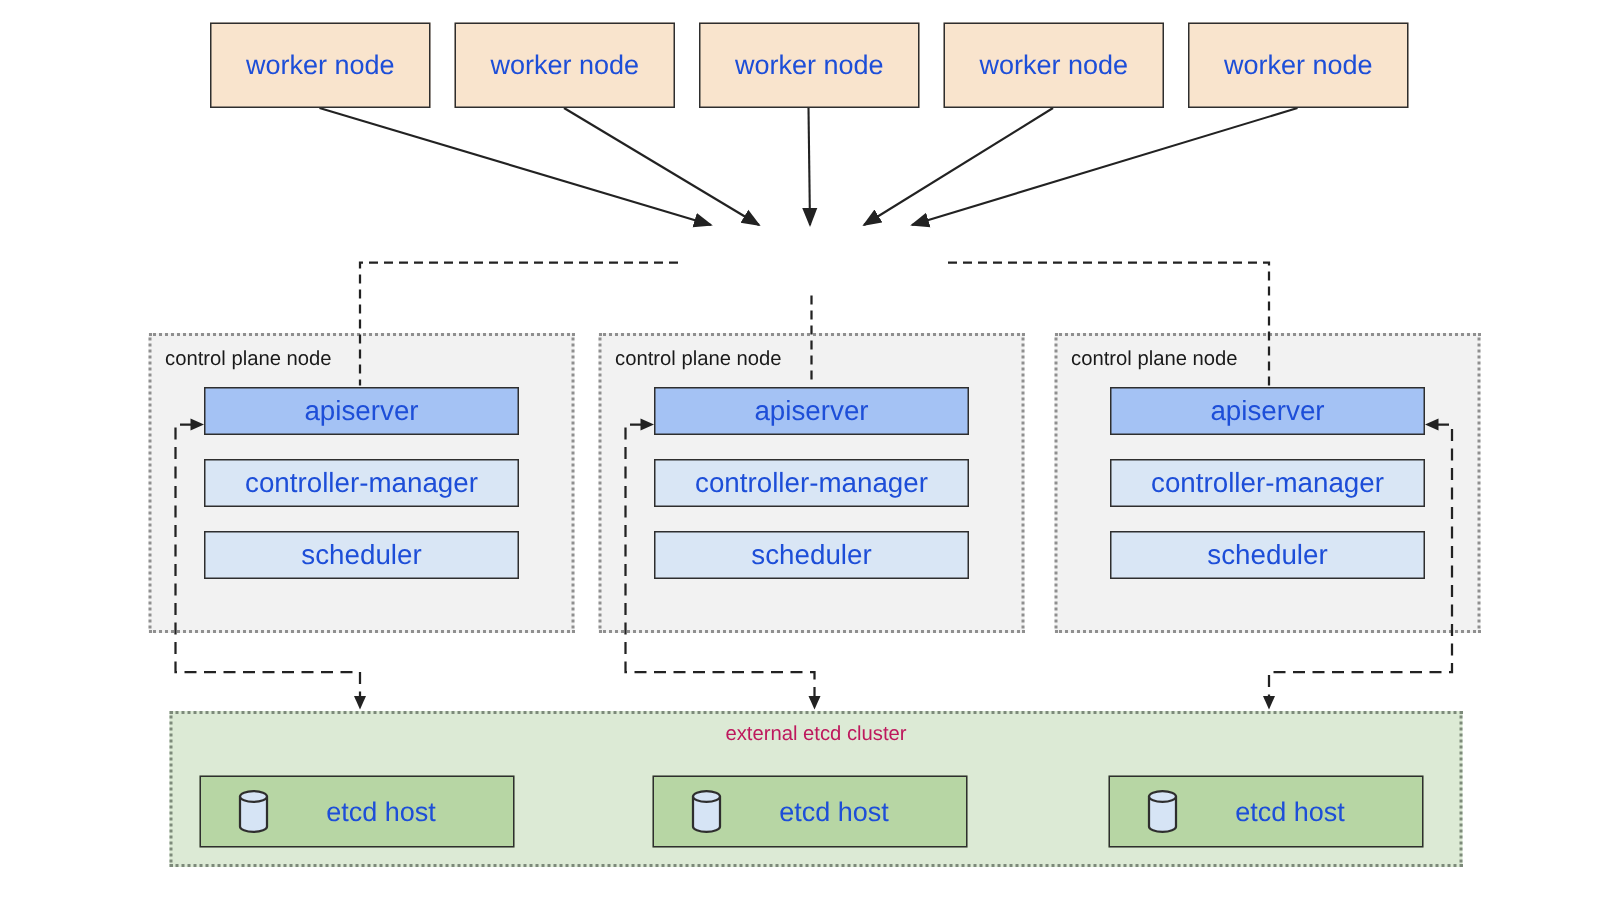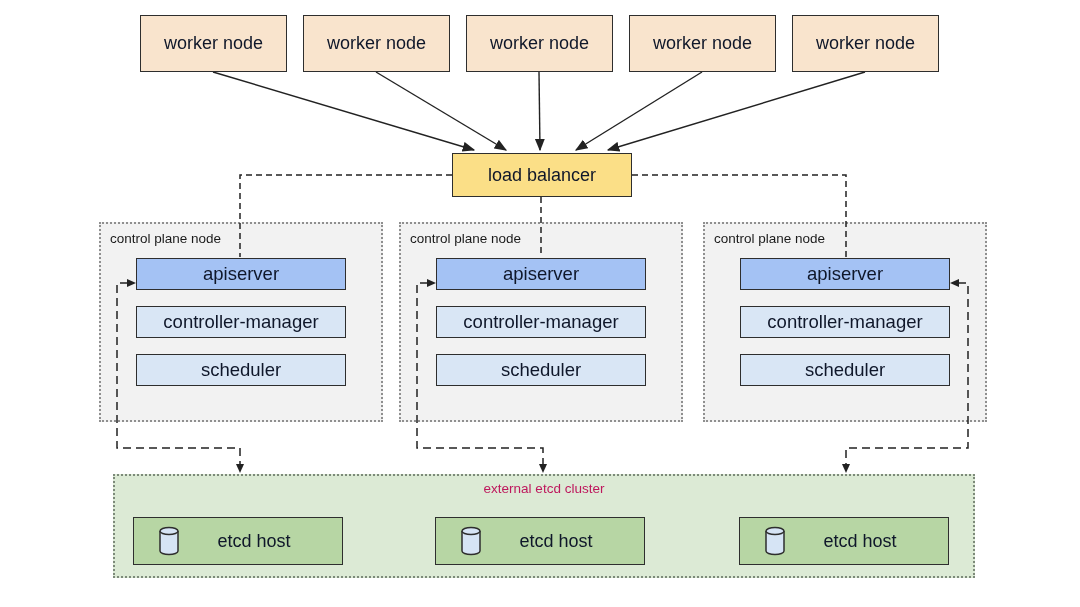--- a/index.html
+++ b/index.html
@@ -10,21 +10,21 @@
     font-family:"Liberation Sans", sans-serif;
     color:#111;
     overflow:hidden;
   }
   .box{
     position:absolute;
     box-sizing:border-box;
     display:flex;align-items:center;justify-content:center;
     border:1.6px solid #2e2e2e;
     font-size:18px;
-    color:#0f172a;
+    color:#1d4ed8;
     z-index:10;
   }
   .worker{ width:147px;height:57px;top:15px;background:#F9E4CD; }
   .lb{ left:452px;top:153px;width:180px;height:44px;background:#FBDF87; }
   .cp{
     position:absolute;
     top:222px;width:284px;height:200px;
     background:#F2F2F2;
     border:2px dotted #8f8f8f;
     box-sizing:border-box;
@@ -106,23 +106,20 @@
   <div class="box worker" style="left:466px">
       <span>worker node</span>
     </div>
   <div class="box worker" style="left:629px">
       <span>worker node</span>
     </div>
   <div class="box worker" style="left:792px">
       <span>worker node</span>
     </div>
 
-  <div class="box lb">
-      <span>load balancer</span>
-    </div>
 
   <div class="cp" style="left:99px">
     <span class="cp-label">control plane node</span>
   </div>
   <div class="cp" style="left:399px">
     <span class="cp-label">control plane node</span>
   </div>
   <div class="cp" style="left:703px">
     <span class="cp-label">control plane node</span>
   </div>

